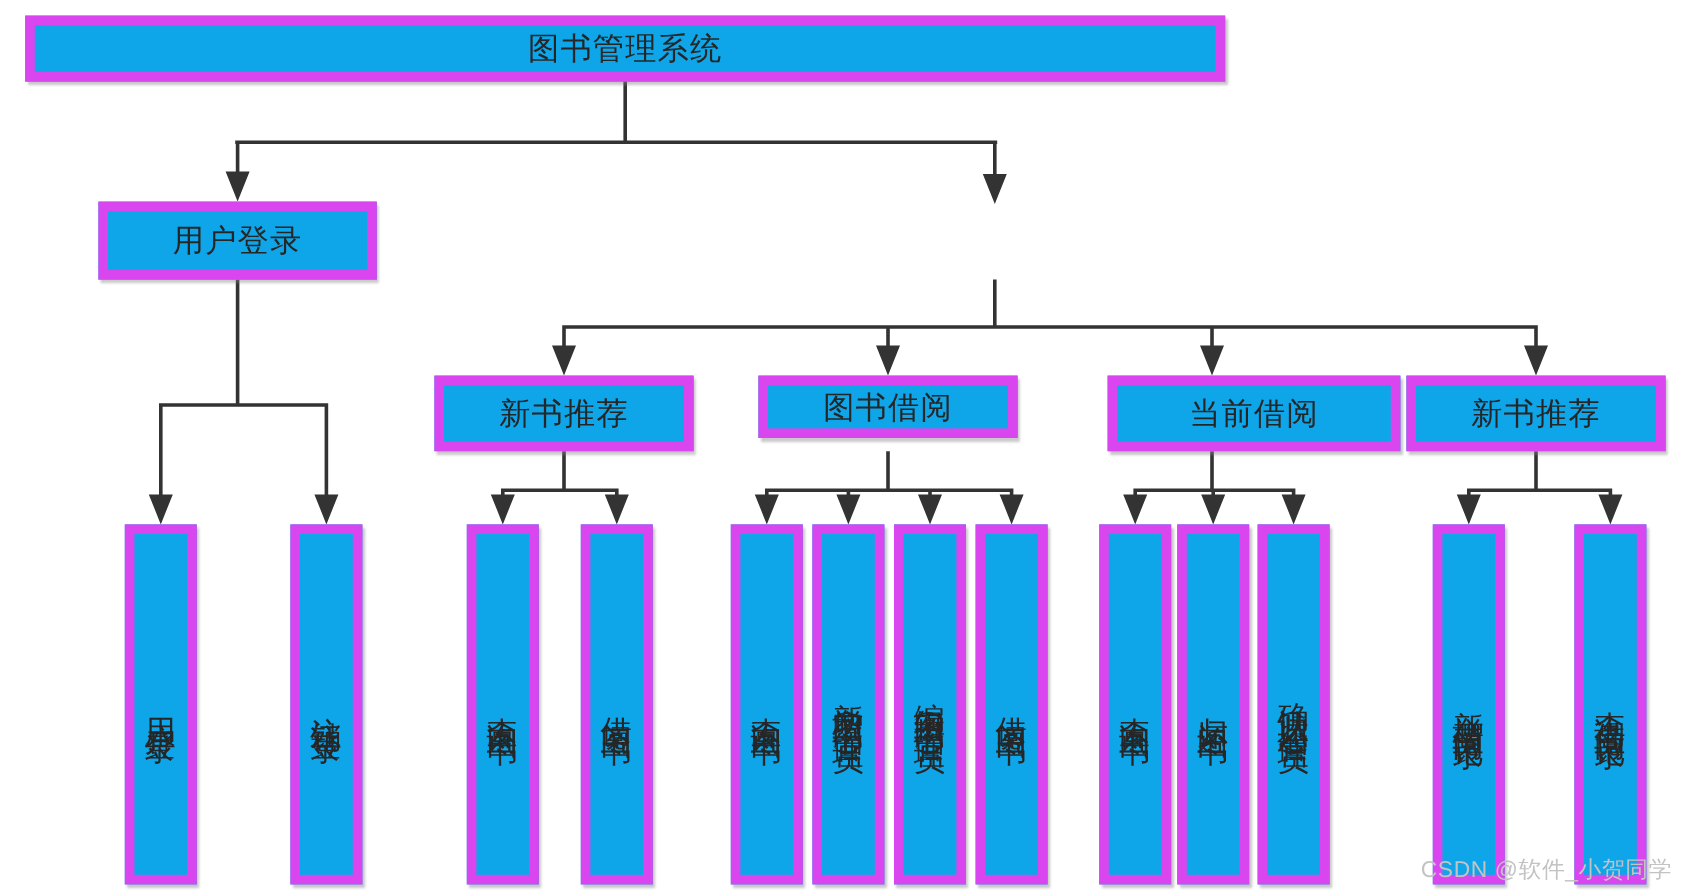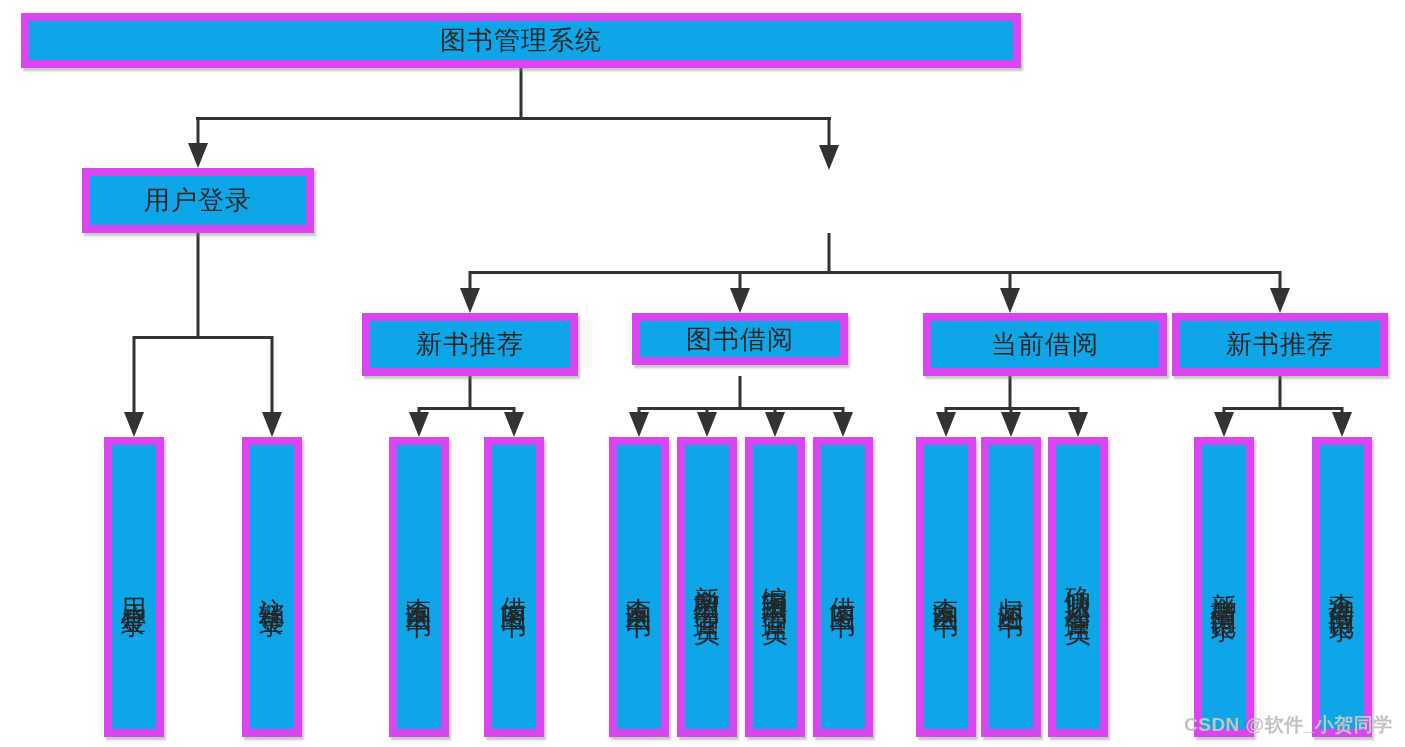--- a/index.html
+++ b/index.html
@@ -15,21 +15,21 @@
     box-shadow:2px 3px 2px rgba(130,130,130,0.45);
   }
   .hbox{font-size:26px;letter-spacing:1px;white-space:nowrap;}
   .vbox{width:60px;height:300px;}
   .vbox .vtext{
     writing-mode:vertical-rl;text-orientation:mixed;
     font-size:26px;letter-spacing:5px;line-height:54px;white-space:nowrap;
   }
   .watermark{
     position:absolute;left:1184px;top:712px;z-index:2;
-    font-size:19px;color:#c3c3c3;letter-spacing:0.5px;white-space:nowrap;font-weight:bold;
+    font-size:19px;color:#c3c3c3;letter-spacing:0.5px;white-space:nowrap;
   }
 </style>
 </head>
 <body>
 
 <div class="stage">
 
   <svg width="1405" height="747" viewBox="0 0 1405 747">
     <path stroke="#333333" stroke-width="3" fill="none" d="
       M521 66 V118

